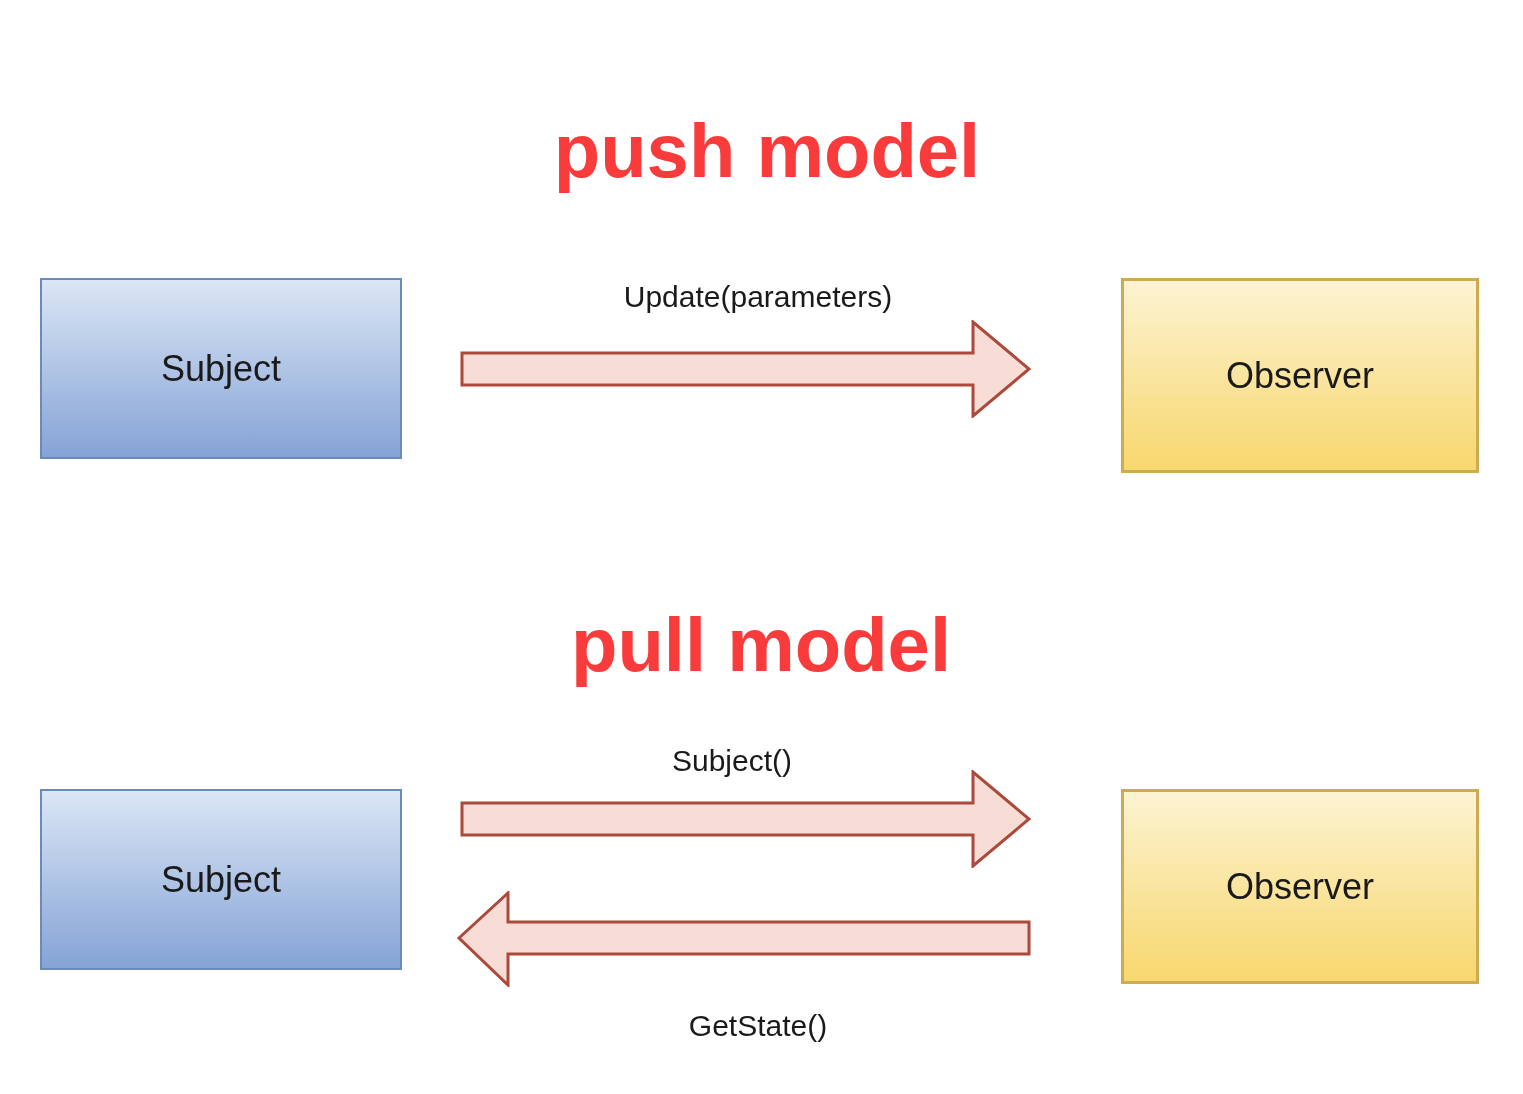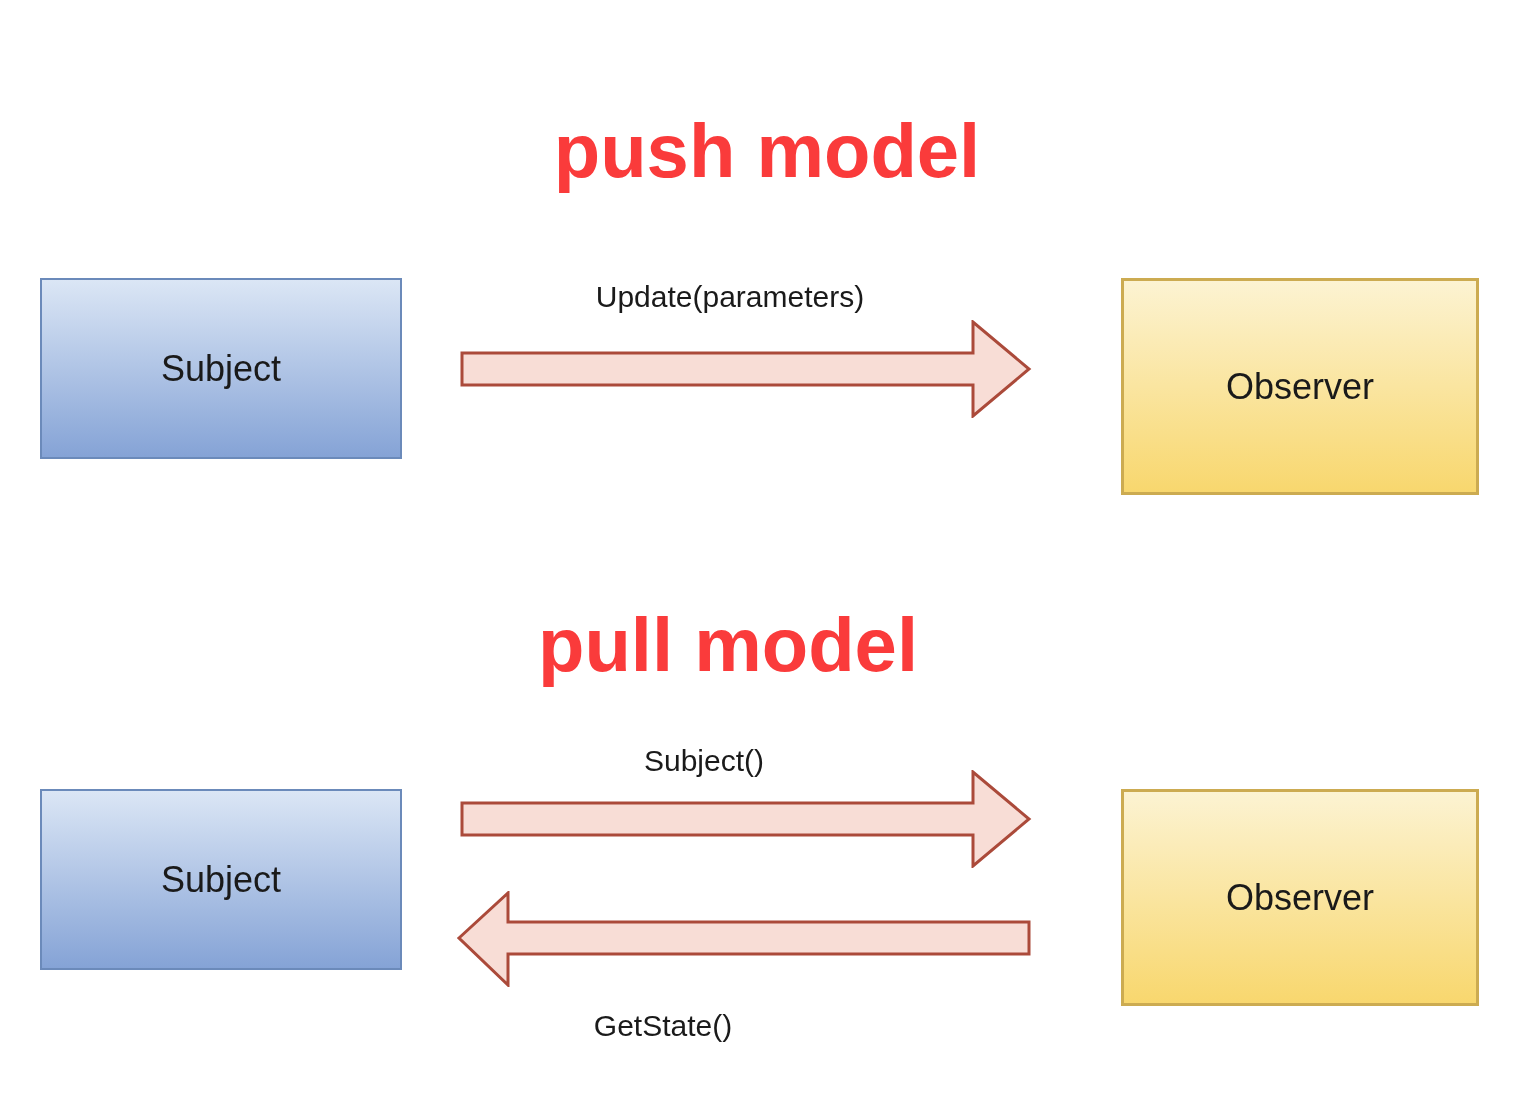--- a/index.html
+++ b/index.html
@@ -27,38 +27,39 @@
     justify-content: center;
     font-size: 36px;
     color: var(--text, #1a1a1a);
   }
   .node.subject {
     width: 362px; height: 181px;
     border: 2px solid var(--subj-border, #6b8aba);
     background: linear-gradient(to bottom, var(--subj-top, #dbe6f5), var(--subj-bottom, #85a3d6));
   }
   .node.observer {
-    width: 358px; height: 217px;
+    width: 358px; height: 195px;
     border: 3px solid var(--obs-border, #ccab51);
     background: linear-gradient(to bottom, var(--obs-top, #fcf3d2), var(--obs-bottom, #f8d76e));
   }
   .block-arrow { position: absolute; display: block; }
   .block-arrow polygon {
     fill: var(--arrow-fill, #f8ddd6);
     stroke: var(--arrow-stroke, #ab4a3a);
     stroke-width: 3;
     stroke-linejoin: miter;
   }
   .arrow-label {
     position: absolute;
     transform: translateX(-50%);
     font-size: 30px;
     line-height: 1.15;
     color: var(--text, #1a1a1a);
     white-space: nowrap;
+    margin-left: 28px;
   }
 </style>
 </head>
 <body style="--bg: #ffffff; --title-red: #fa3b3b; --text: #1a1a1a; --subj-top: #dbe6f5; --subj-bottom: #85a3d6; --subj-border: #6b8aba; --obs-top: #fcf3d2; --obs-bottom: #f8d76e; --obs-border: #ccab51; --arrow-fill: #f8ddd6; --arrow-stroke: #ab4a3a;">
 
 <div class="section-title" style="left:767px; top:113px">push model</div>
 
 <div class="node subject" style="left:40px; top:278px">
   <span>Subject</span>
 </div>
@@ -66,33 +67,33 @@
 <div class="arrow-label" style="left:730px; top:280px">Update(parameters)</div>
 
 <svg class="block-arrow" style="left:460px; top:320px" width="572" height="98" viewBox="0 0 572 98">
   <polygon points="2,33 513,33 513,2 569,49 513,96 513,65 2,65"></polygon>
 </svg>
 
 <div class="node observer" style="left:1121px; top:278px">
   <span>Observer</span>
 </div>
 
-<div class="section-title" style="left:728px; top:607px">pull model</div>
+<div class="section-title" style="left:761px; top:607px">pull model</div>
 
 <div class="node subject" style="left:40px; top:789px">
   <span>Subject</span>
 </div>
 
 <div class="arrow-label" style="left:704px; top:744px">Subject()</div>
 
 <svg class="block-arrow" style="left:460px; top:770px" width="572" height="98" viewBox="0 0 572 98">
   <polygon points="2,33 513,33 513,2 569,49 513,96 513,65 2,65"></polygon>
 </svg>
 
 <svg class="block-arrow" style="left:457px; top:891px" width="574" height="96" viewBox="0 0 574 96">
   <polygon points="2,47 51,2 51,31 572,31 572,63 51,63 51,94"></polygon>
 </svg>
 
-<div class="arrow-label" style="left:663px; top:1009px">GetState()</div>
+<div class="arrow-label" style="left:730px; top:1009px">GetState()</div>
 
 <div class="node observer" style="left:1121px; top:789px">
   <span>Observer</span>
 </div>
 
 </body></html>

